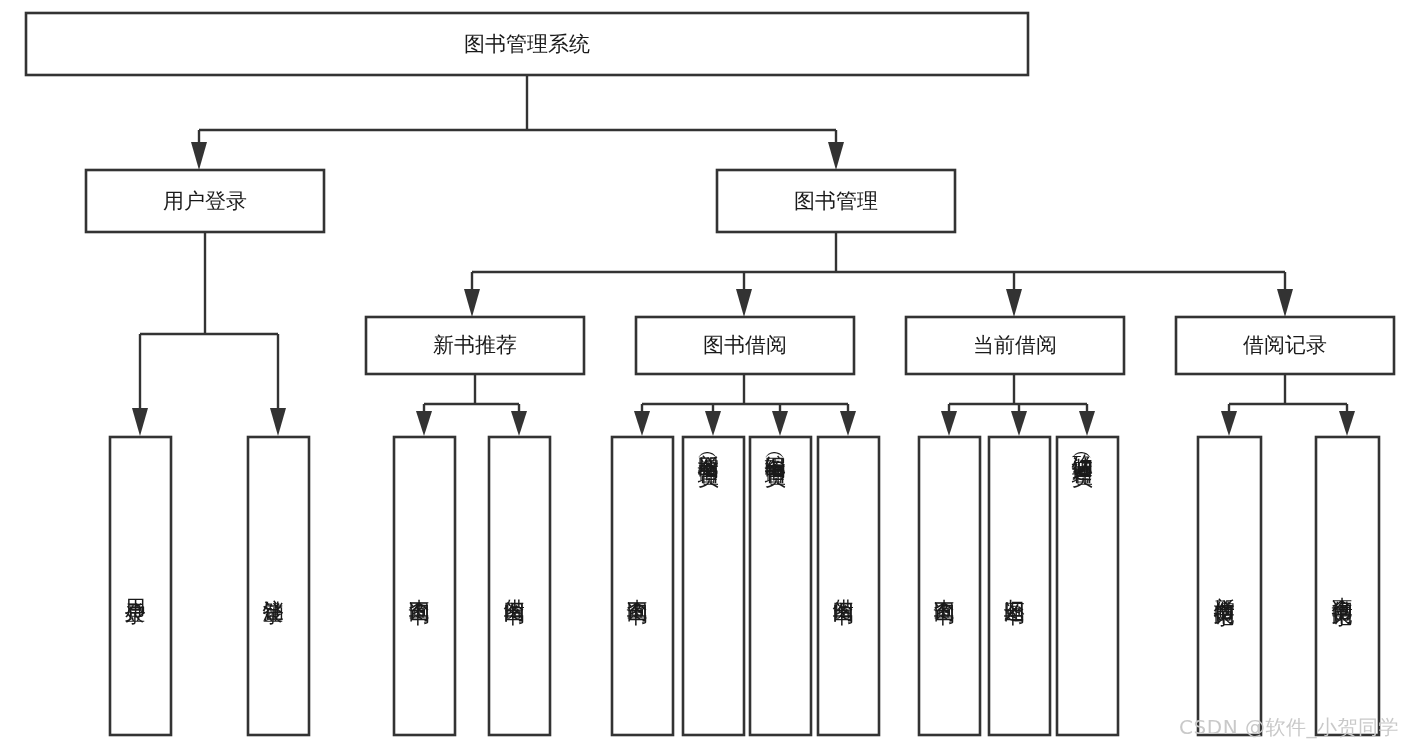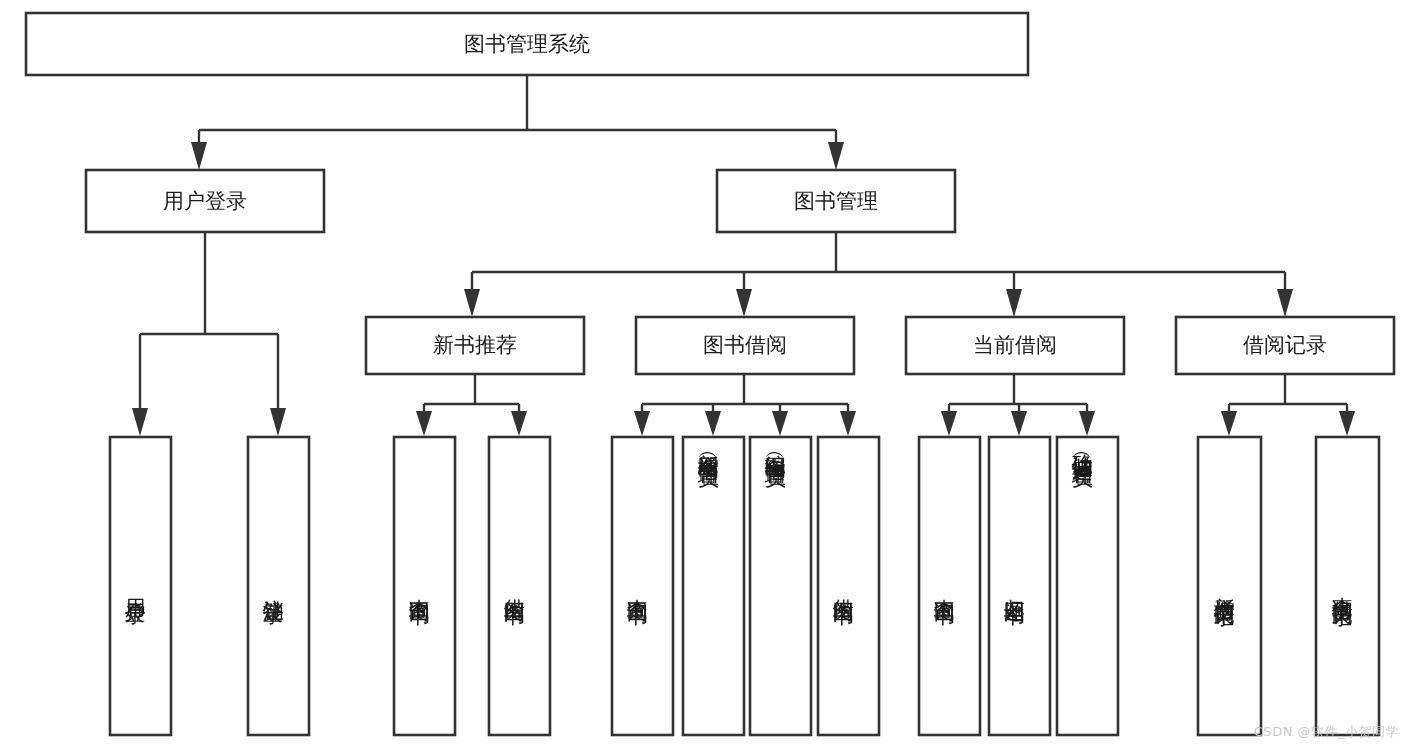--- a/index.html
+++ b/index.html
@@ -65,21 +65,21 @@
     letter-spacing: 2px;
     color: #1a1a1a;
     white-space: nowrap;
     text-align: center;
   }
   .watermark {
     position: absolute;
     right: 12px;
     bottom: 6px;
     font-family: "DejaVu Sans", "Liberation Sans", sans-serif;
-    font-size: 13px;
+    font-size: 20px;
     color: #c9c9c9;
     white-space: nowrap;
     letter-spacing: 0.5px;
   }
 </style>
 </head>
 <body>
 
 <div id="diagram-root">
 

